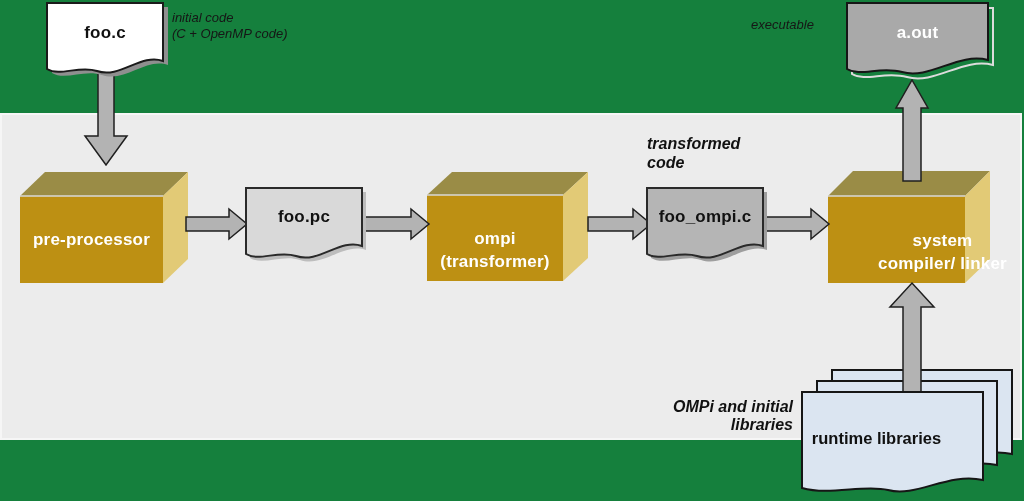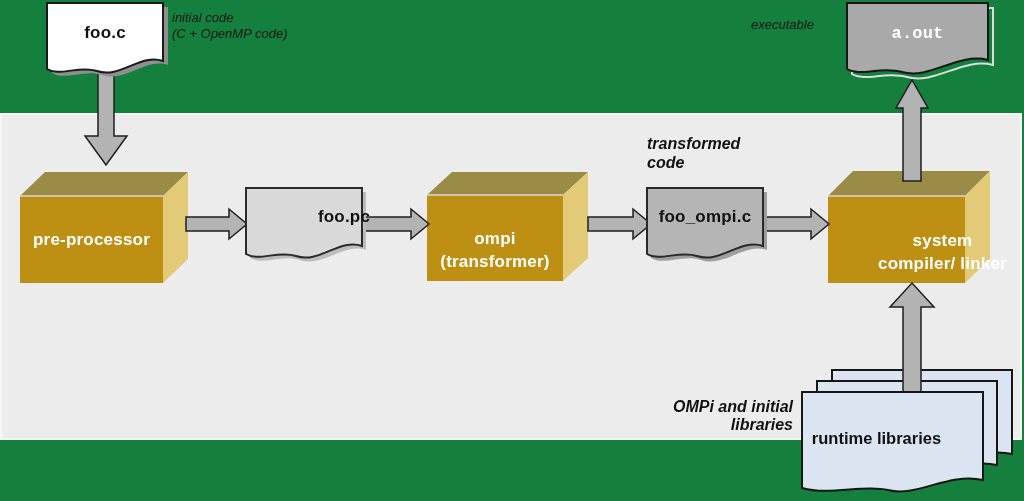--- a/index.html
+++ b/index.html
@@ -96,25 +96,25 @@
 
   <div class="lbl node-font" style="left:47px;top:3px;width:116px;height:60px;">foo.c</div>
 
   <div class="ann-dark" style="left:172px;top:10px;">
     <span class="stack" style="display:block">initial code</span>
     <span class="stack" style="display:block">(C + OpenMP code)</span>
   </div>
 
   <div class="ann-dark" style="left:751px;top:17px;">executable</div>
 
-  <div class="lbl node-font white" style="left:847px;top:3px;width:141px;height:60px;font-family:Liberation Mono, monospace;">a.out</div>
+  <div class="lbl node-font white" style="left:847px;top:3px;width:141px;height:60px;">a.out</div>
 
   <div class="lbl node-font white" style="left:20px;top:196px;width:143px;height:87px;">pre-processor</div>
 
-  <div class="lbl node-font" style="left:246px;top:186px;width:116px;height:62px;padding-left:40px;">foo.pc</div>
+  <div class="lbl node-font" style="left:246px;top:186px;width:116px;height:62px;">foo.pc</div>
 
   <div class="lbl node-font white two-line" style="left:427px;top:195px;width:136px;height:86px;">
     <span class="stack">
       <span style="display:block">ompi</span>
       <span style="display:block">(transformer)</span>
     </span>
   </div>
 
   <div class="ann" style="left:647px;top:134px;">
     <span style="display:block">transformed</span>

